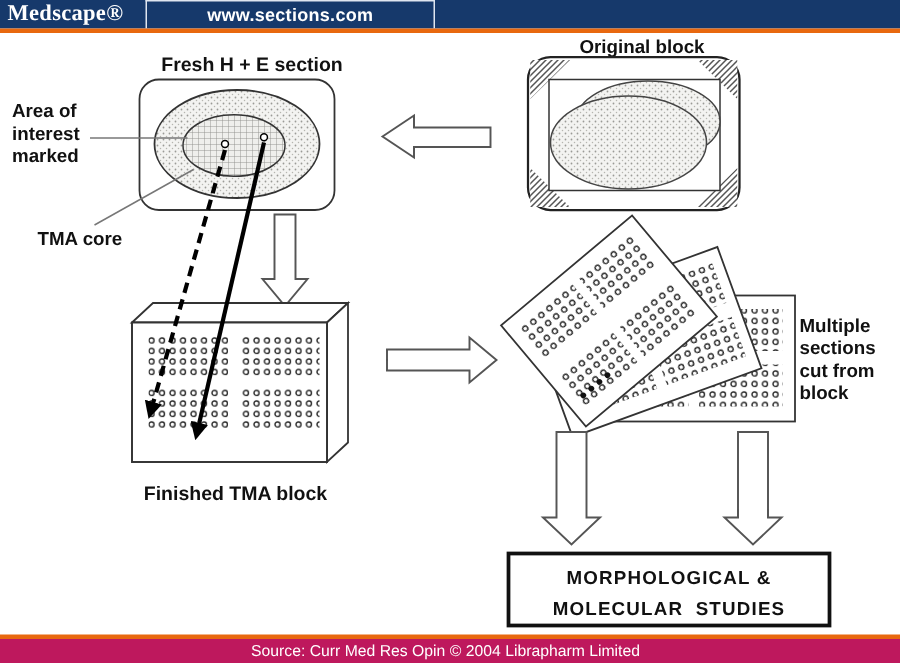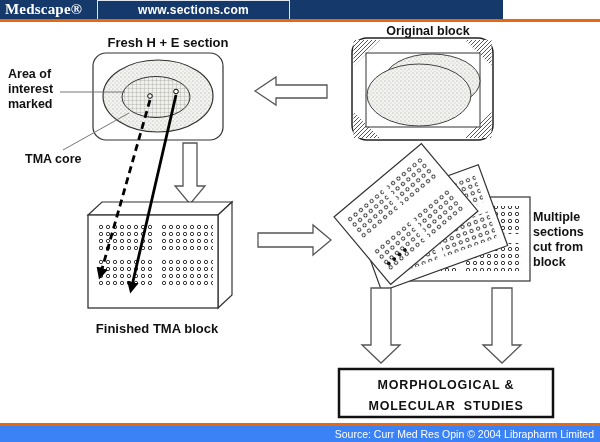--- a/index.html
+++ b/index.html
@@ -1,31 +1,31 @@
 <!DOCTYPE html>
 <html><head>
 <meta charset="utf-8">
 <style>
   html,body{margin:0;padding:0;background:#888;}
   .slide{position:relative;width:600px;height:442px;background:#ffffff;overflow:hidden;
          font-family:"Liberation Sans",sans-serif;}
   
-  .topbar{position:absolute;left:0;top:0;width:503px;height:19px;background:#16396b;}
+  .topbar{position:absolute;left:0;top:0;width:600px;height:19px;background:#16396b;}
   .brand{position:absolute;left:5px;top:1px;color:#ffffff;
          font-family:"Liberation Serif",serif;font-size:15px;font-weight:600;letter-spacing:0.2px;}
   .urlbox{position:absolute;left:97px;top:0;width:193px;height:19px;
           border-left:1px solid #dfe6f0;border-top:1px solid #dfe6f0;border-right:1px solid #dfe6f0;
           box-sizing:border-box;display:flex;align-items:center;justify-content:center;}
   .urlbox span{color:#ffffff;font-size:12px;font-weight:700;letter-spacing:0.2px;}
   .rule{position:absolute;left:0;width:600px;height:3px;background:#e8680f;}
   .rule.top{top:19px;}
   .rule.bottom{top:423px;}
   
-  .bottombar{position:absolute;left:0;top:426px;width:600px;height:16px;background:#3b82f6;
-             display:flex;align-items:center;justify-content:flex-end;}
+  .bottombar{position:absolute;left:0;top:426px;width:600px;height:16px;background:#be185d;
+             display:flex;align-items:center;justify-content:center;}
   .bottombar span{color:#ffffff;font-size:10.5px;padding-right:6px;}
   
   svg{position:absolute;left:0;top:22px;}
   text{fill:#111;font-family:"Liberation Sans",sans-serif;font-weight:bold;}
   .t13{font-size:13px;}
   .t12{font-size:12.5px;}
   .studies{font-size:12.5px;letter-spacing:0.8px;}
   .studies.wide{word-spacing:4px;}
   .thin{stroke:#777;stroke-width:1;}
   .outline-arrow{fill:#ffffff;stroke:#555;stroke-width:1.3;stroke-linejoin:miter;}

